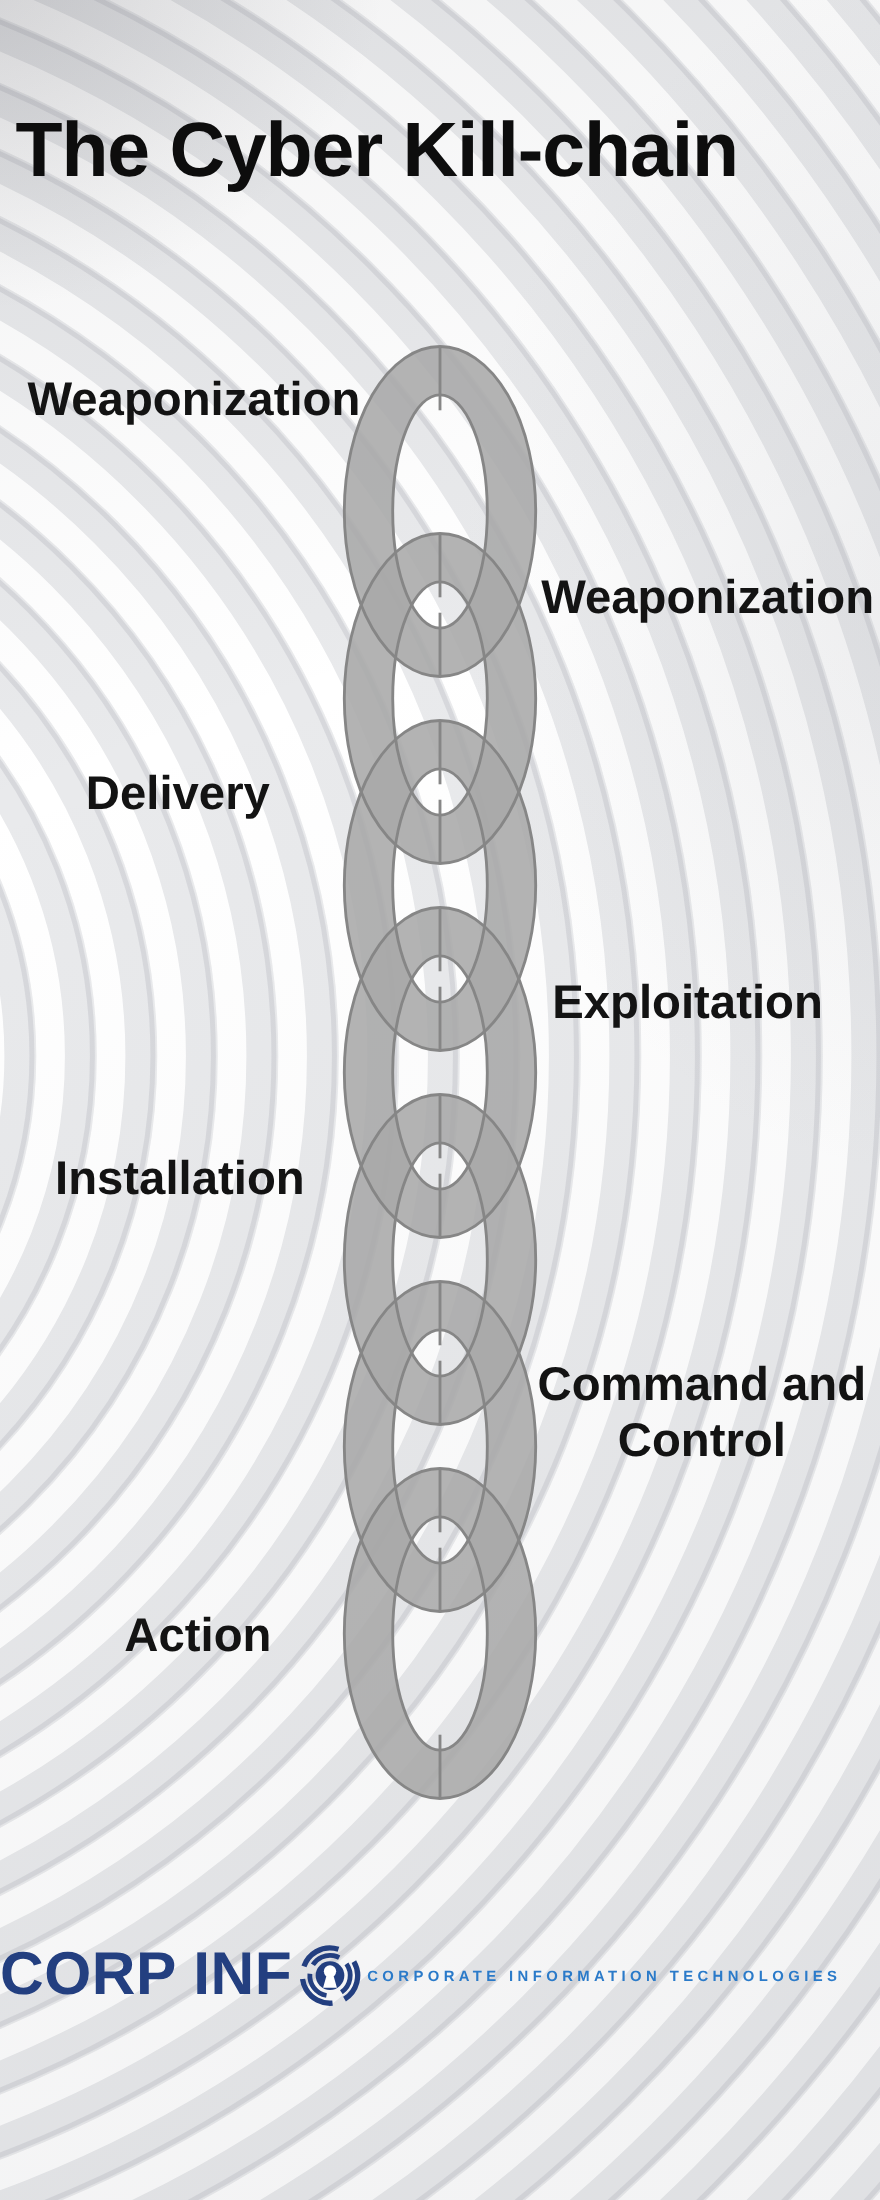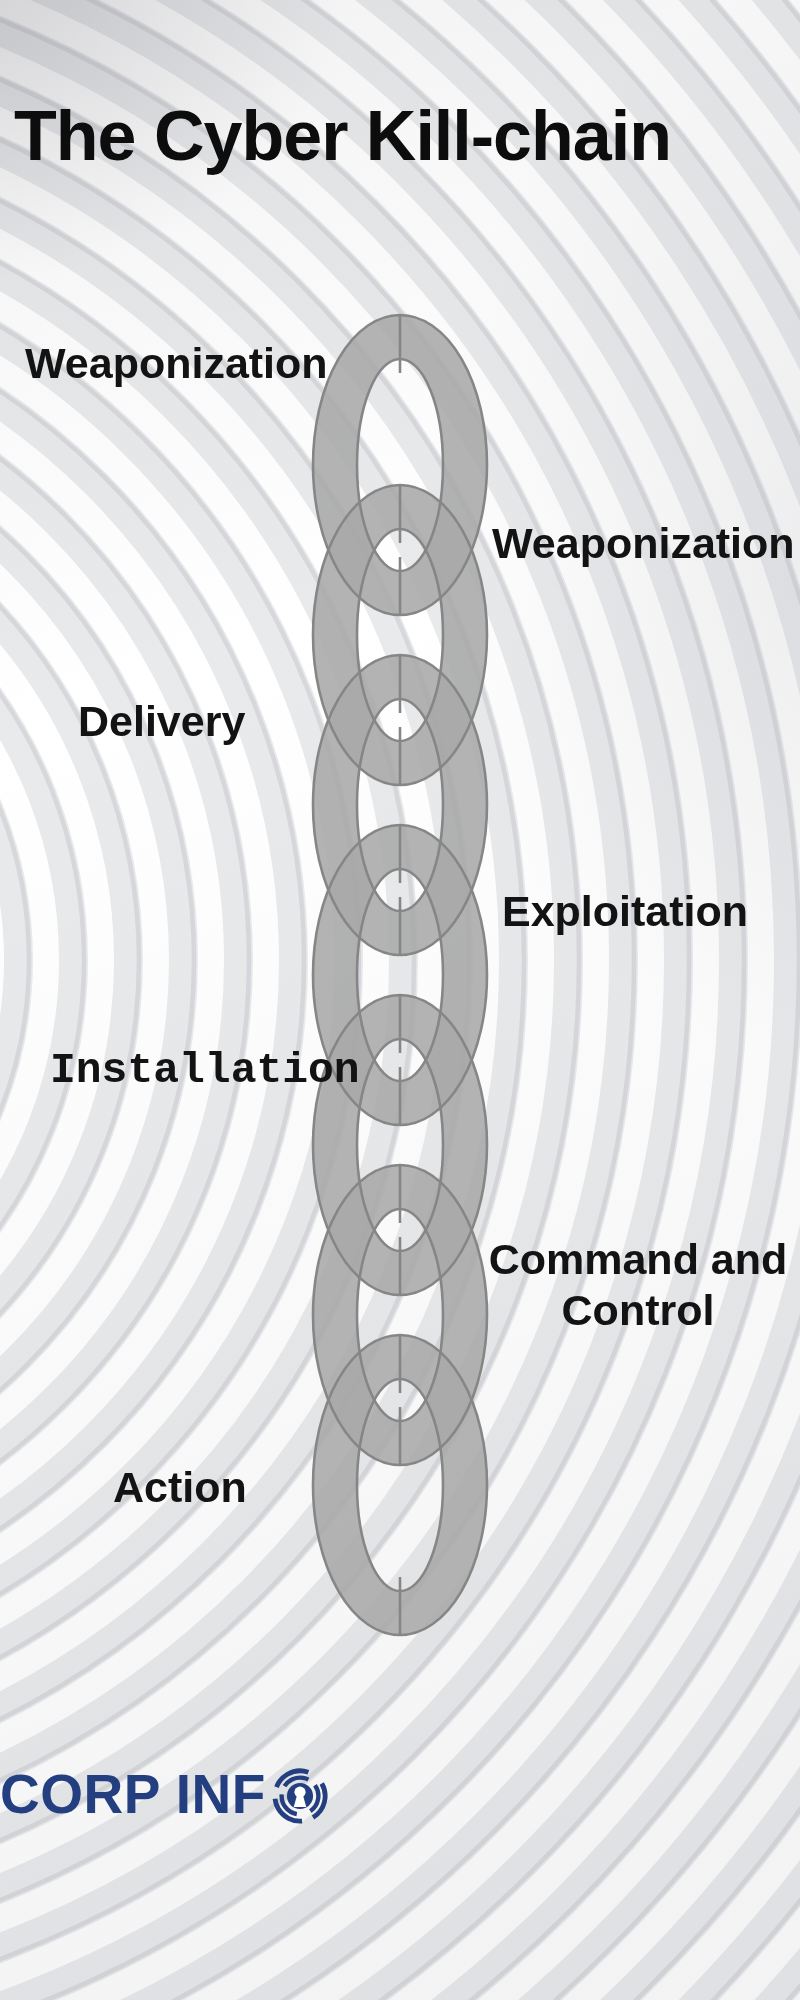--- a/index.html
+++ b/index.html
@@ -18,21 +18,21 @@
 
   .title{position:absolute;top:96px;left:0;width:685px;margin:0;text-align:center;z-index:3;
     font-size:70px;font-weight:bold;letter-spacing:-1px;color:#0d0d0d;}
 
   .stage{position:absolute;z-index:3;font-size:43px;font-weight:bold;color:#131313;
     white-space:nowrap;line-height:1.18;}
   .s0{left:25px;top:338px;}
   .s1{left:492px;top:518px;}
   .s2{left:78px;top:696px;text-align:right;}
   .s3{left:502px;top:886px;}
-  .s4{left:50px;top:1046px;font-family:Liberation Mono, monospace;}
+  .s4{left:50px;top:1046px;}
   .s5{left:473px;top:1234px;width:330px;text-align:center;white-space:normal;}
   .s6{left:113px;top:1432px;margin-top:30px;}
 
   .logo{position:absolute;left:0;top:1762px;width:800px;z-index:4;
     display:flex;flex-direction:row;align-items:center;}
   .wordmark{display:flex;align-items:center;font-size:55px;font-weight:bold;letter-spacing:.5px;}
   .wordmark .navy{color:var(--navy,#233f80);}
   .wordmark .blue{color:var(--blue,#2e82d4);margin-left:14px;}
   .lock{width:58px;height:58px;margin:0 5px;color:var(--navy,#233f80);transform:translateY(2px);}
   .tagline{margin-top:5px;font-size:13.5px;font-weight:bold;letter-spacing:4px;
@@ -179,15 +179,16 @@
       <svg class="lock" viewBox="0 0 60 60">
         <g fill="none" stroke="currentColor">
           <circle cx="30" cy="30" r="26" stroke-width="5" stroke-dasharray="40 12 40 12 40 19" transform="rotate(-30 30 30)"></circle>
           <circle cx="30" cy="30" r="19" stroke-width="4.5" stroke-dasharray="28 9 28 9 30 15" transform="rotate(100 30 30)"></circle>
         </g>
         <circle cx="30" cy="30" r="13.5" fill="currentColor"></circle>
         <circle cx="30" cy="26" r="5.8" fill="#ffffff"></circle>
         <polygon points="27,29 33,29 36.5,41.5 23.5,41.5" fill="#ffffff"></polygon>
       </svg>
     </div>
+    <div class="tagline">CORPORATE INFORMATION TECHNOLOGIES</div>
   </div>
 
 </div>
 
 </body></html>

